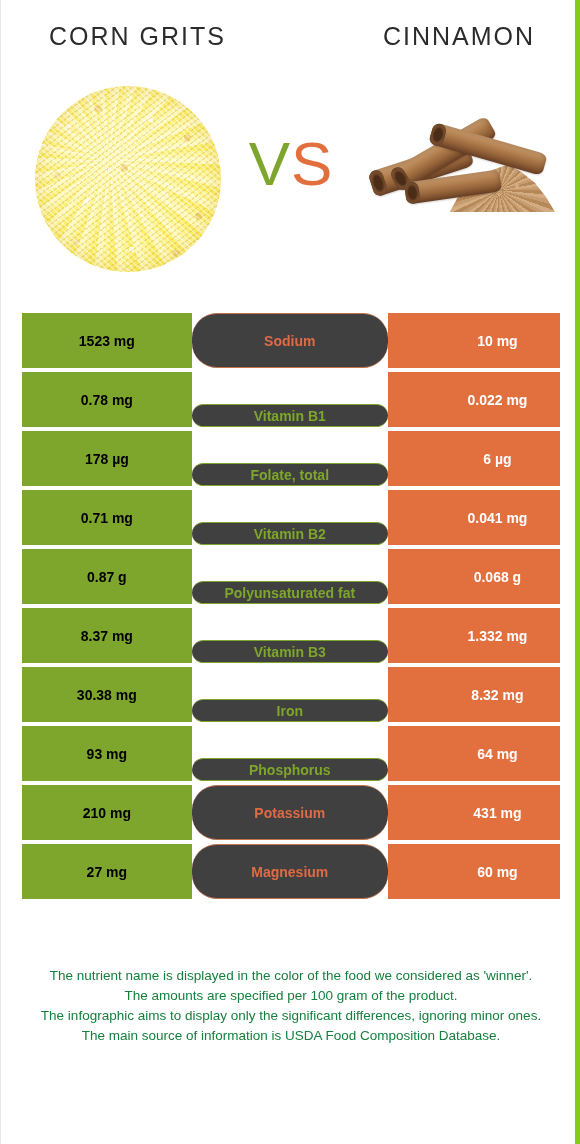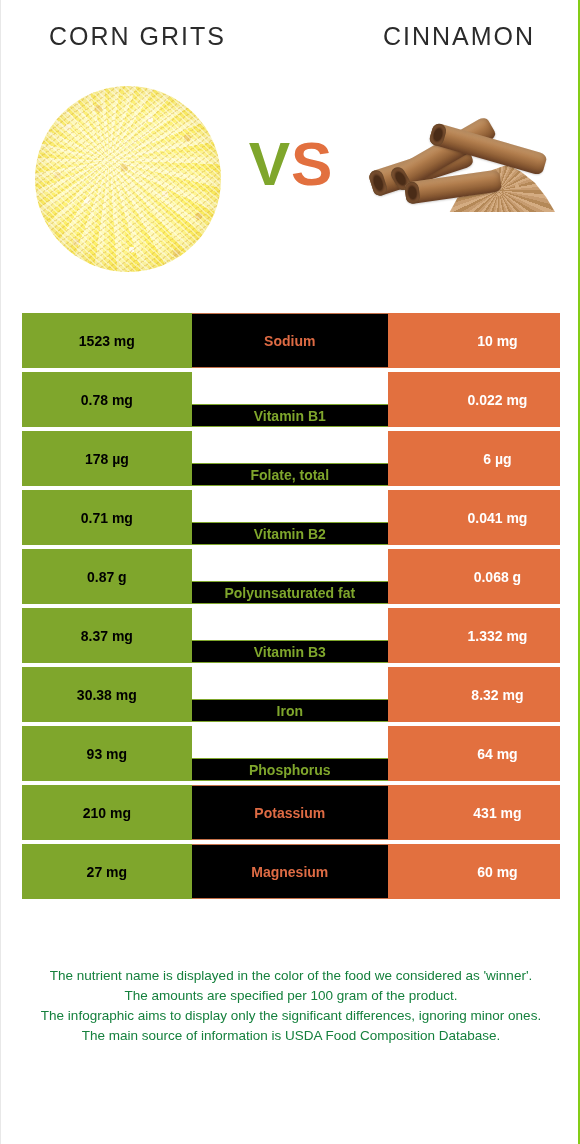--- a/index.html
+++ b/index.html
@@ -16,21 +16,21 @@
     overflow: hidden;
     position: relative;
   }
   .page {
     width: 580px;
     height: 1144px;
     position: relative;
     background: #fff;
     box-sizing: border-box;
     border-left: 1px solid #e8e8e8;
-    border-right: 2px solid #84cc16;
+    border-right: 5px solid #84cc16;
   }
 
   
   .titles {
     position: absolute;
     top: 0;
     left: 0;
     width: 580px;
     height: 62px;
   }
@@ -146,21 +146,21 @@
   .cin-s4 { left: 40px; top: 78px; width: 96px;  height: 22px; transform: rotate(-8deg);  }
 
   
   .vs {
     position: absolute;
     top: 133px;
     left: 0;
     width: 580px;
     text-align: center;
     font-family: "Liberation Sans", sans-serif;
-    font-weight: 700;
+    font-weight: 400;
     font-size: 62px;
     line-height: 62px;
     letter-spacing: 1px;
     white-space: nowrap;
     z-index: 5;
   }
   .vs .v { color: #7FA62C; }
   .vs .s { color: #E2703F; }
 
   
@@ -187,23 +187,24 @@
     font-weight: 600;
     text-align: center;
   }
   .cell.left {
     width: 179px;
     background: #7FA62C;
     color: #000000;
   }
   .cell.mid {
     width: 207px;
-    background: #000000;
+    background: #404040;
     font-weight: 700;
     font-size: 14px;
+    border-radius: 25px;
   }
   .cell.right {
     width: 179px;
     background: #E2703F;
     color: #ffffff;
     padding-left: 47px;
   }
   .cell.mid.win-left {
     color: #7FA62C;
     border-top: 1px solid #7FA62C;

